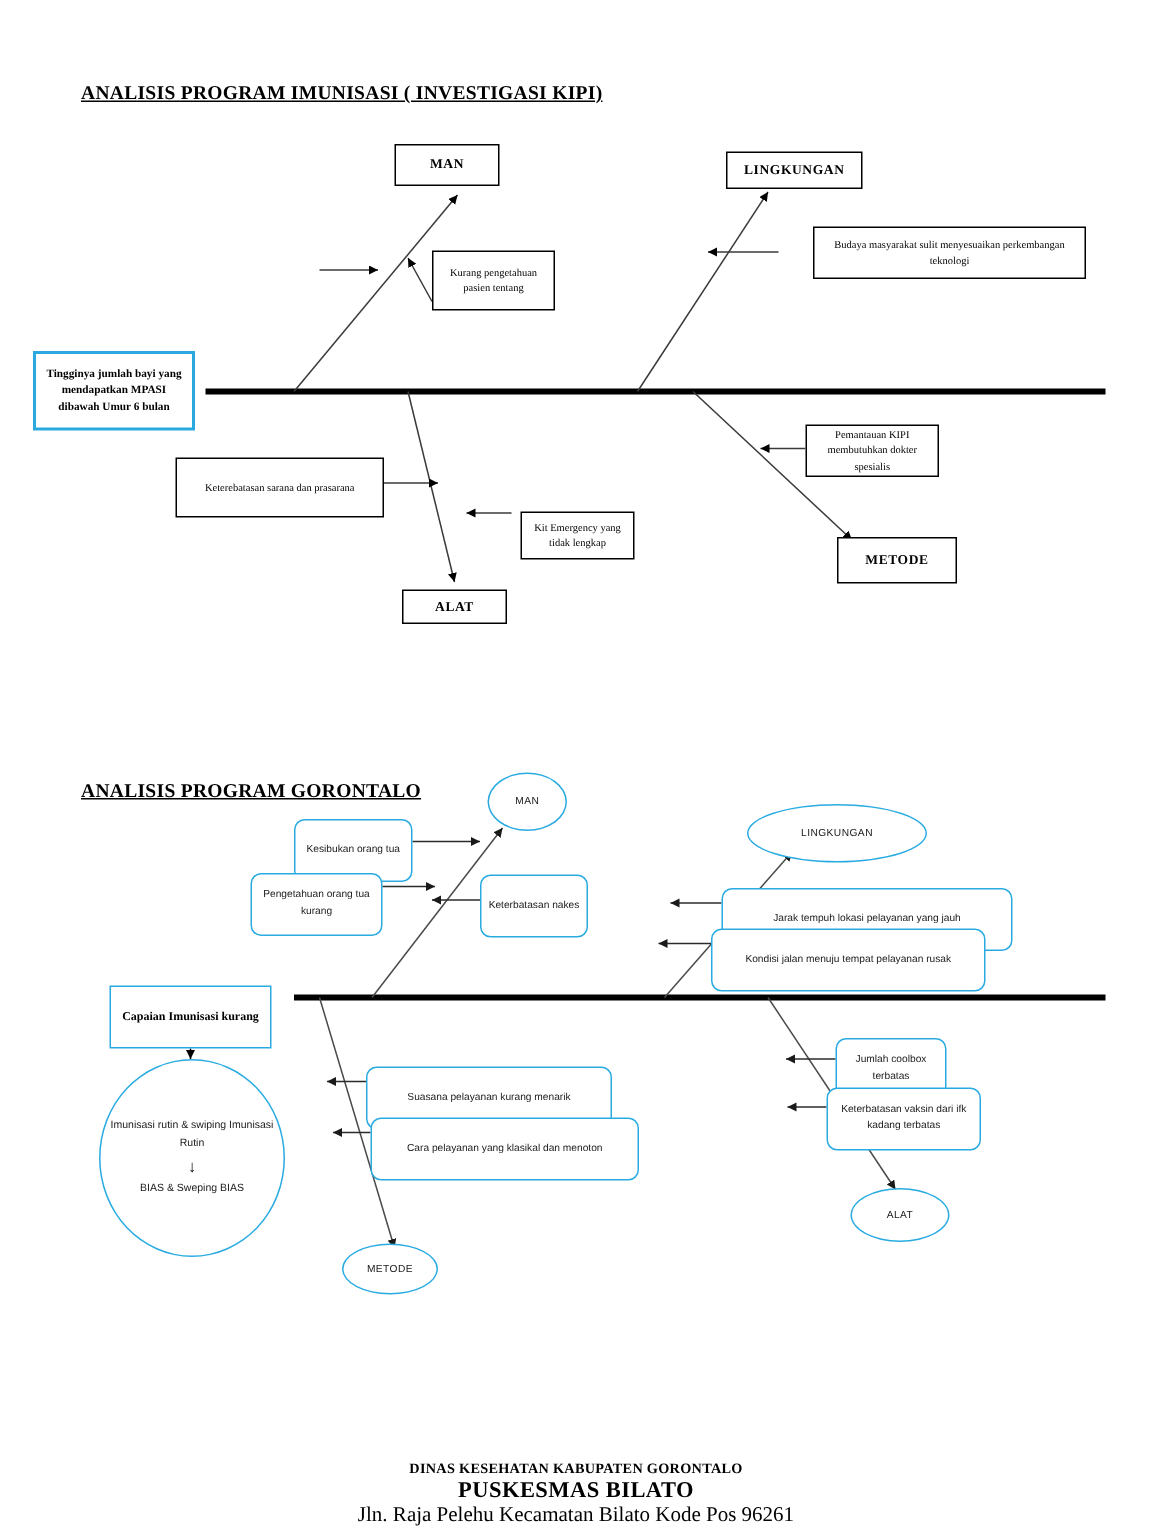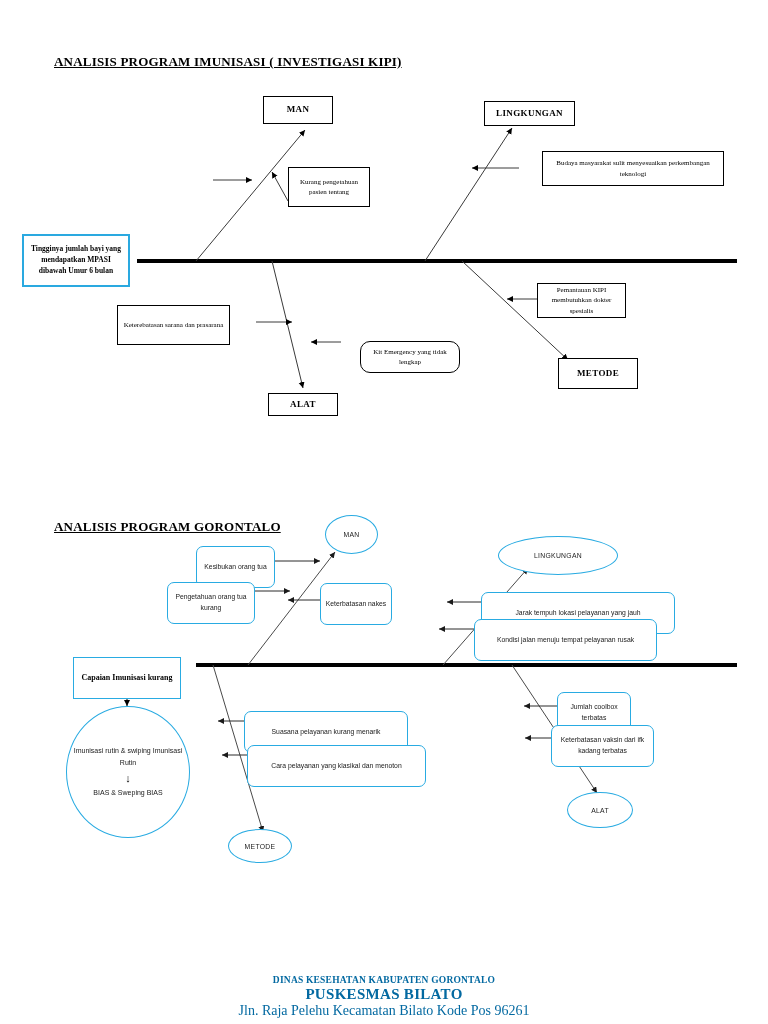--- a/index.html
+++ b/index.html
@@ -145,21 +145,21 @@
     width: 768px;
     height: 49px;
   }
   .footer-text {
     position: absolute;
     left: 184px;
     top: 0px;
     width: 400px;
     text-align: center;
     font-family: "Liberation Serif", serif;
-    color: #0369a1;
+    color: #000000;
   }
   .f1 { font-size: 9.5px; font-weight: bold; letter-spacing: 0.2px; }
   .f2 { font-size: 15px; font-weight: bold; letter-spacing: 0.3px; margin-top: 1px; }
   .f3 { font-size: 14px; margin-top: 0; }
 </style>
 </head>
 <body>
 
 <div class="page">
 
@@ -229,22 +229,22 @@
 
     <div class="bx head" style="left:22px; top:234px; width:108px; height:53px;">Tingginya jumlah bayi yang mendapatkan MPASI dibawah Umur 6 bulan</div>
 
     <div class="bx cat" style="left:263px; top:96px; width:70px; height:28px;">MAN</div>
     <div class="bx cat" style="left:484px; top:101px; width:91px; height:25px;">LINGKUNGAN</div>
     <div class="bx cat" style="left:268px; top:393px; width:70px; height:23px;">ALAT</div>
     <div class="bx cat" style="left:558px; top:358px; width:80px; height:31px;">METODE</div>
 
     <div class="bx" style="left:288px; top:167px; width:82px; height:40px;">Kurang pengetahuan pasien tentang</div>
     <div class="bx" style="left:542px; top:151px; width:182px; height:35px;">Budaya masyarakat sulit menyesuaikan perkembangan teknologi</div>
-    <div class="bx" style="left:117px; top:305px; width:113px; height:40px;">Keterebatasan sarana dan prasarana</div>
-    <div class="bx" style="left:360px; top:341px; width:100px; height:32px;border-radius:10px;">Kit Emergency yang tidak lengkap</div>
+    <div class="bx" style="left:117px; top:305px; width:139px; height:40px;">Keterebatasan sarana dan prasarana</div>
+    <div class="bx" style="left:347px; top:341px; width:76px; height:32px;">Kit Emergency yang tidak lengkap</div>
     <div class="bx" style="left:537px; top:283px; width:89px; height:35px;">Pemantauan KIPI membutuhkan dokter spesialis</div>
   </div>
 
   <div class="layer">
 
     <div class="doc-title" style="left:54px; top:519px;">ANALISIS PROGRAM GORONTALO</div>
 
     <div class="bx2 head2" style="left:73px; top:657px; width:108px; height:29px;">Capaian Imunisasi kurang</div>
 
     <div class="bigcirc" style="left:66px; top:706px; width:124px; height:132px;">

